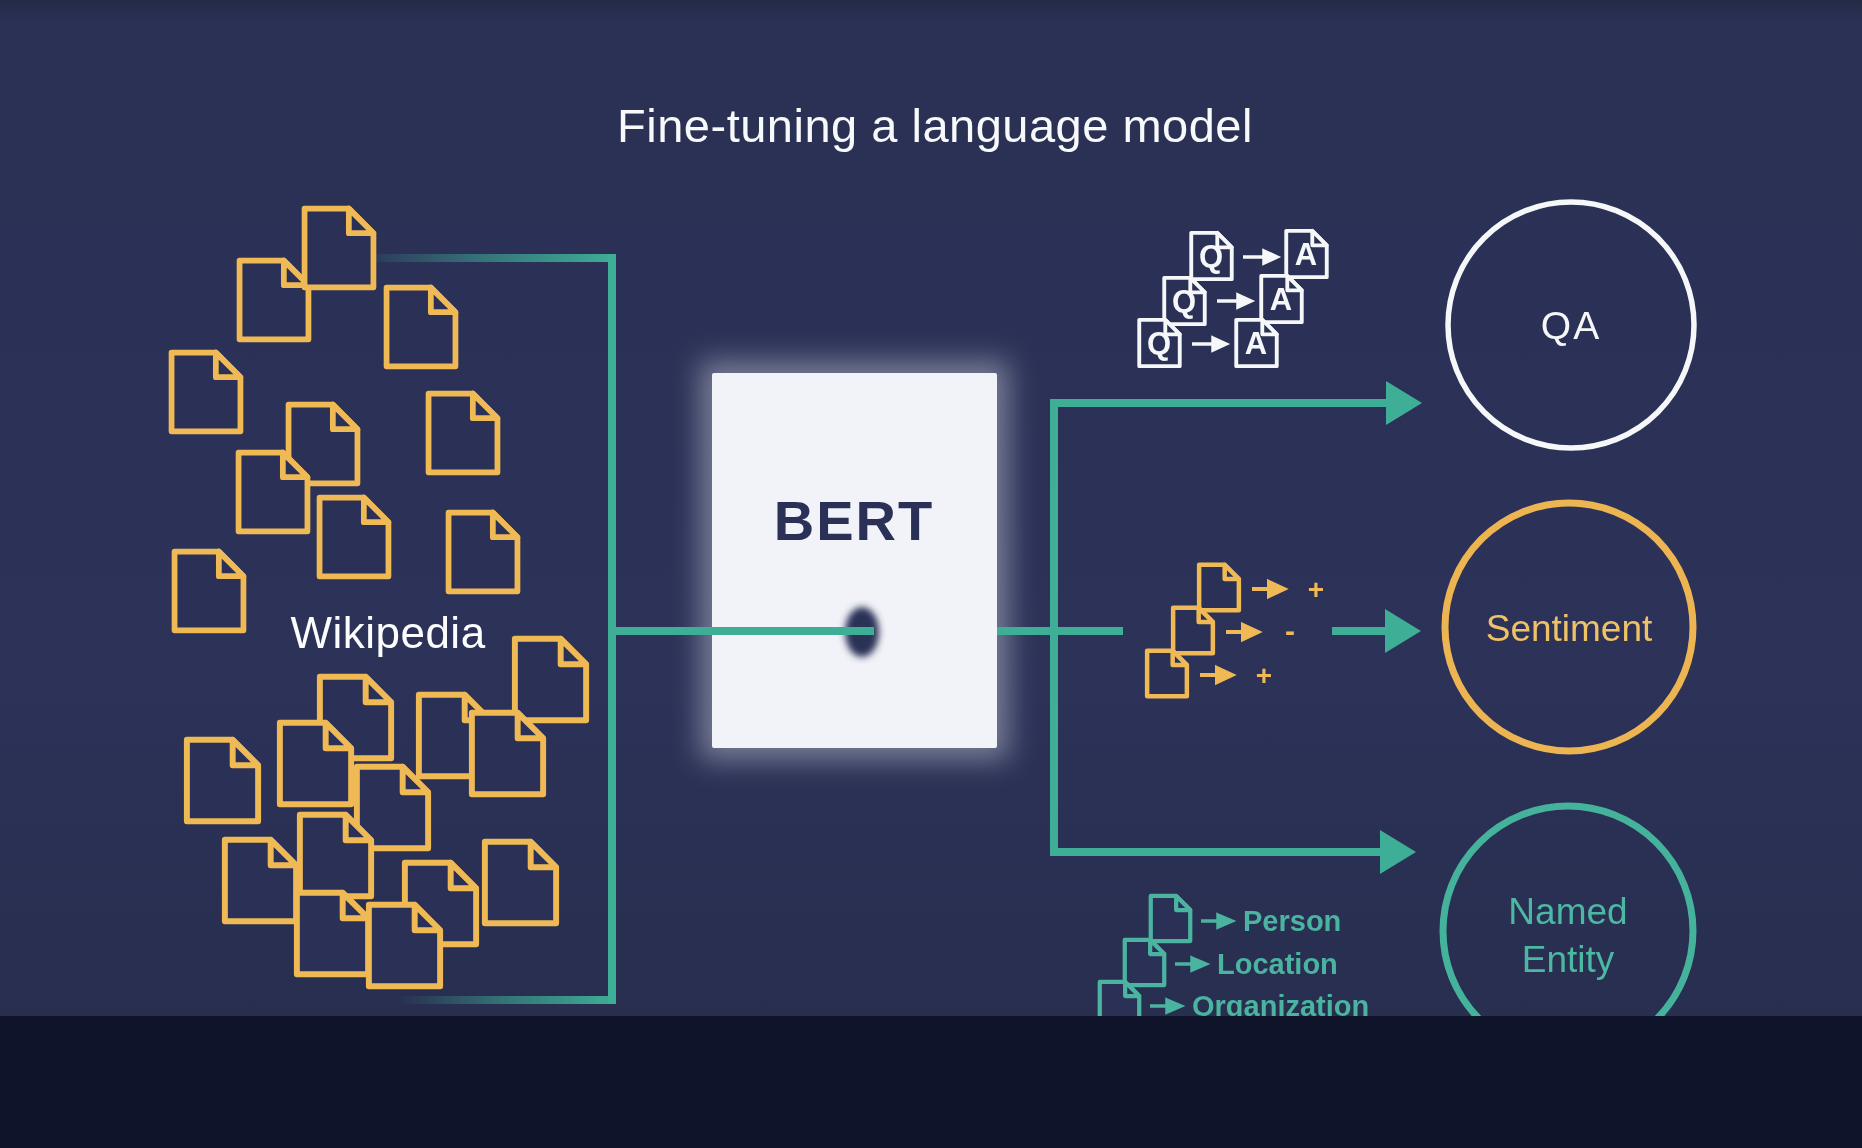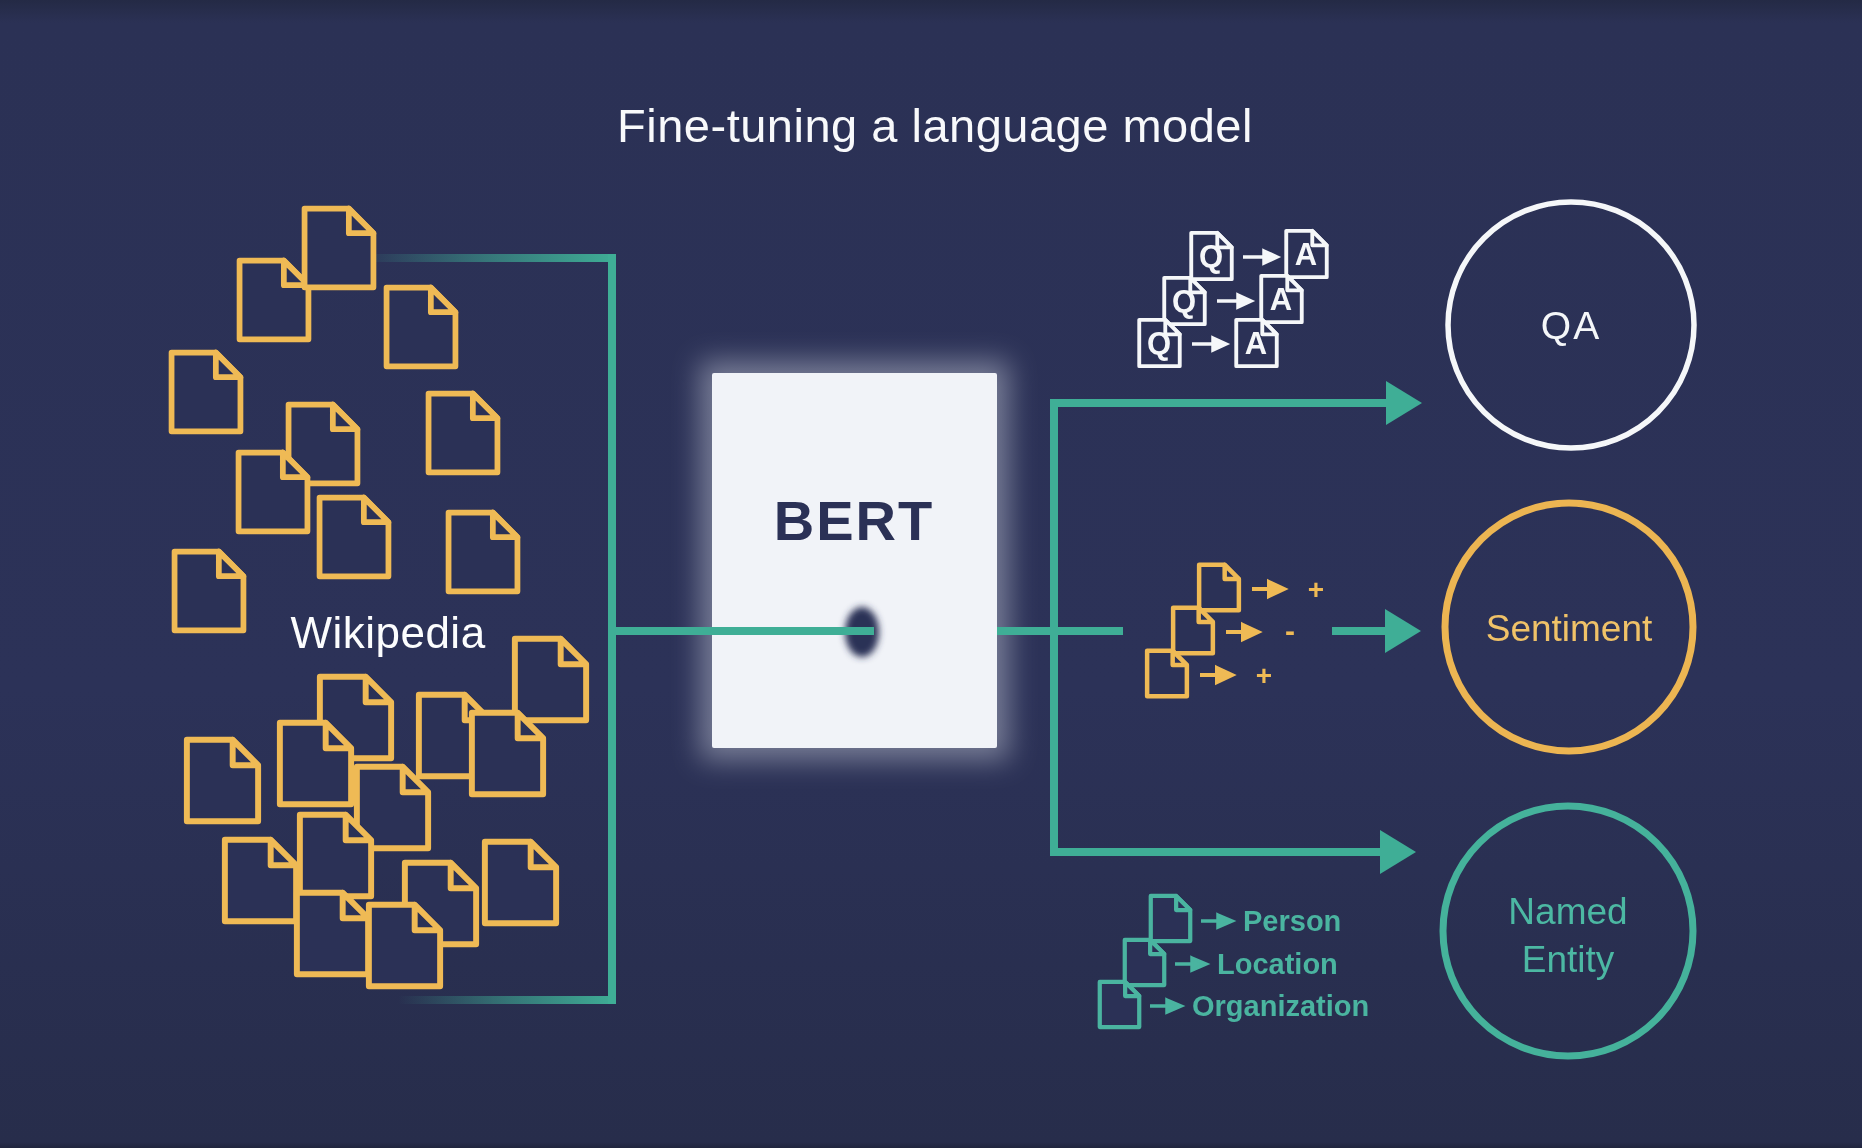--- a/index.html
+++ b/index.html
@@ -1,17 +1,17 @@
 <!DOCTYPE html>
 <html><head>
 <meta charset="utf-8">
 <style>
   html,body{margin:0;padding:0;background:#10142a;}
   .stage{
-    position:relative;width:1862px;height:1148px;overflow:hidden;
+    position:relative;width:1862px;height:1016px;overflow:hidden;
     font-family:"Liberation Sans",sans-serif;
     text-decoration:underline;
   }
   .stage svg{display:block;width:1862px;height:1148px;}
   text{font-family:"Liberation Sans",sans-serif;}
 </style>
 </head>
 <body>
 
 <div class="stage">

